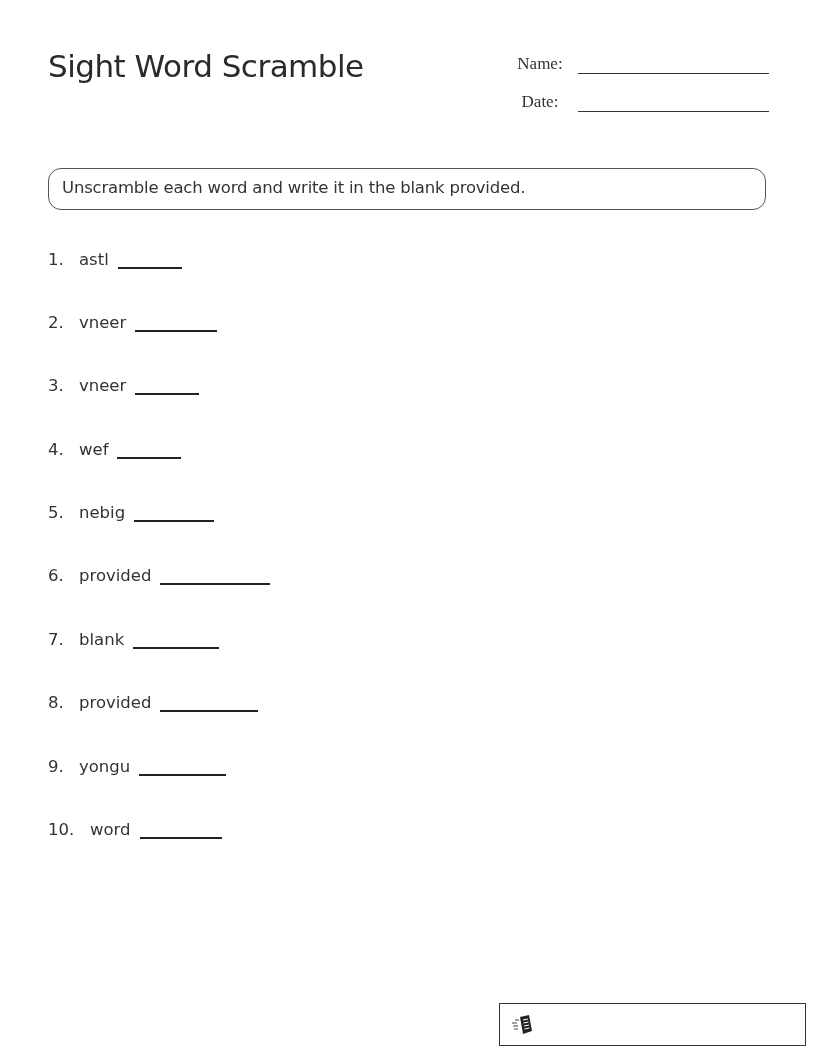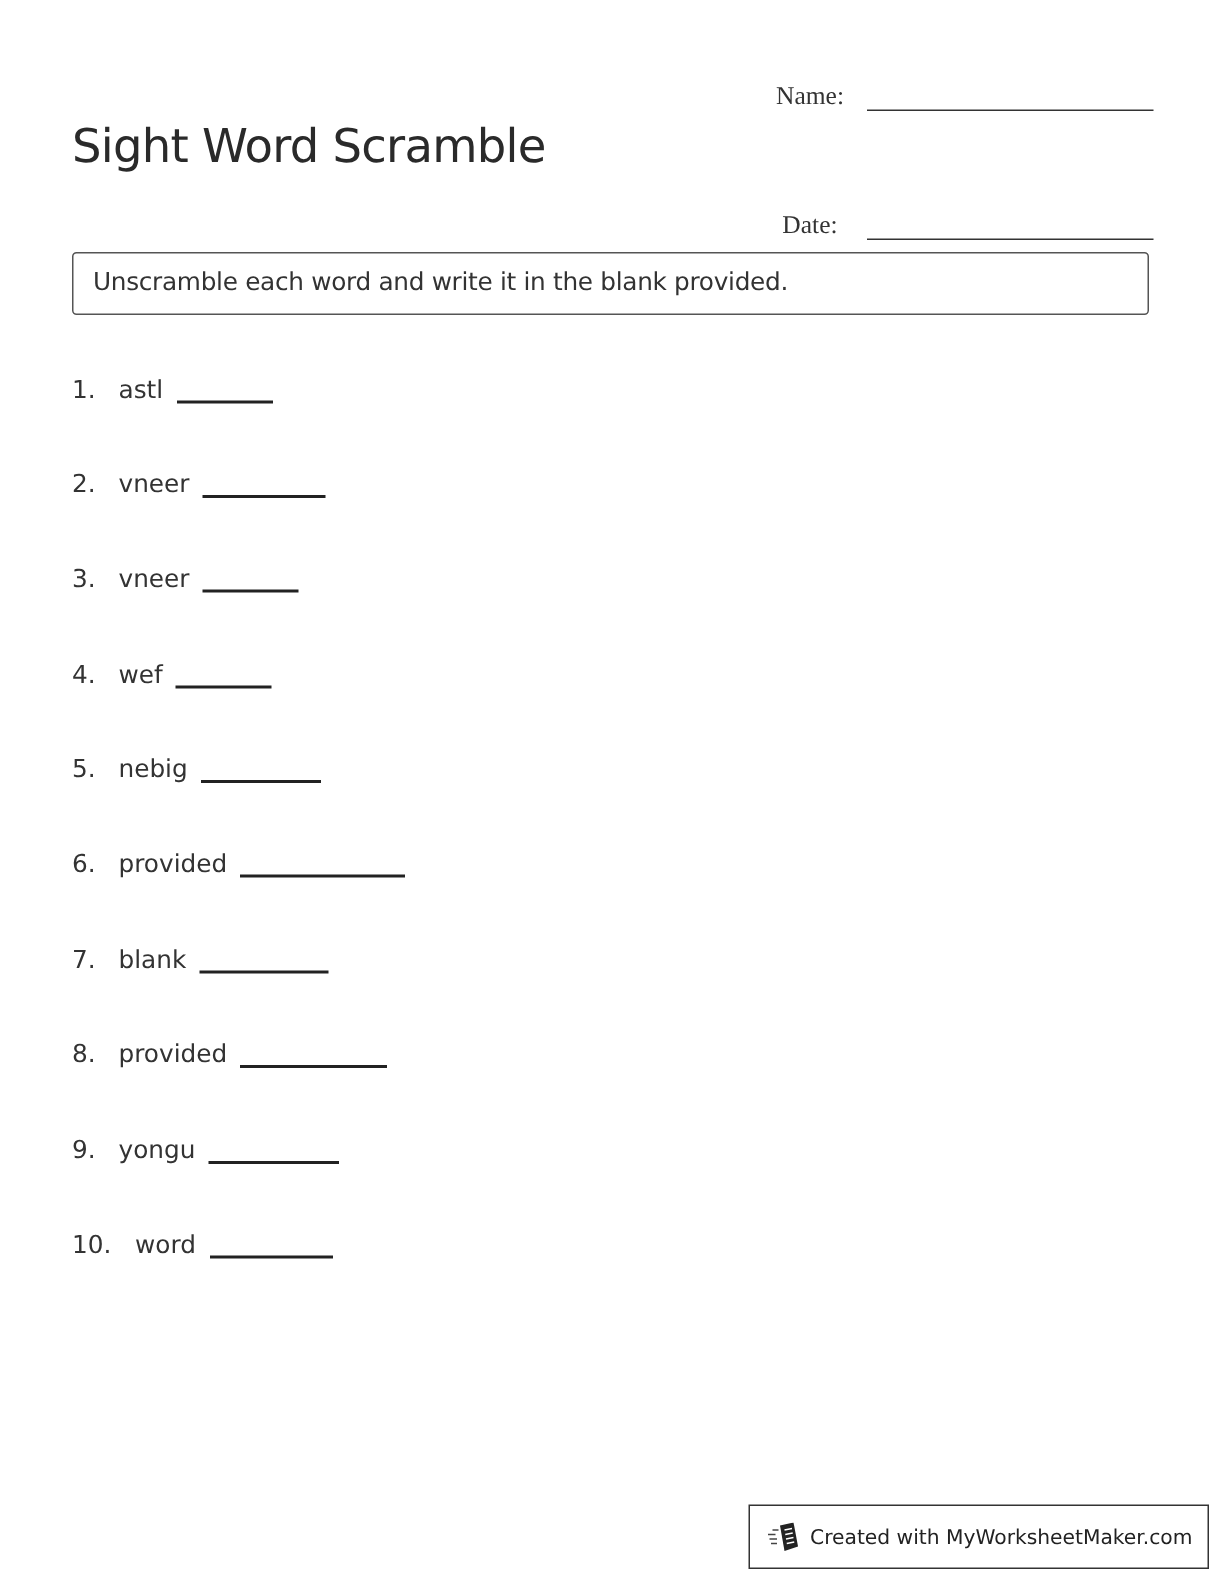--- a/index.html
+++ b/index.html
@@ -1,32 +1,32 @@
 <!DOCTYPE html>
 <html><head>
 <meta charset="utf-8">
 <style>
   html, body { margin: 0; padding: 0; background: #ffffff; }
   body { width: 816px; height: 1056px; position: relative; overflow: hidden; color: #222; }
   .title {
     position: absolute; left: 48px; top: 48px;
     font-family: "DejaVu Sans", sans-serif; font-size: 31px; color: #2a2a2a;
-    letter-spacing: -0.5px; font-weight: normal; margin-top: 32px;
+    letter-spacing: -0.5px; font-weight: normal;
   }
   .field-row { position: absolute; display: flex; align-items: flex-end; }
   .field-label {
     font-family: "Liberation Serif", serif; font-size: 17px; color: #333;
     text-align: center; width: 60px; margin-right: 8px;
   }
   .field-line { width: 191px; border-bottom: 1.5px solid #333; height: 18px; }
   .name-row { left: 510px; top: 54px; }
-  .date-row { left: 510px; top: 92px; margin-top: 48px; }
+  .date-row { left: 510px; top: 92px; }
   .instructions {
     position: absolute; left: 48px; top: 168px; width: 718px; height: 42px;
-    border: 1.3px solid #555; border-radius: 3px; box-sizing: border-box;
+    border: 1.3px solid #555; border-radius: 13px; box-sizing: border-box;
     font-family: "DejaVu Sans", sans-serif; font-size: 16.5px; color: #333;
     padding: 9px 13px; letter-spacing: -0.2px;
   }
   .items { position: absolute; left: 48px; top: 250px; }
   .item {
     position: absolute; left: 0; display: flex; align-items: flex-end;
     font-family: "DejaVu Sans", sans-serif; font-size: 16.5px; color: #333;
     white-space: nowrap;
   }
   .num { display: inline-block; width: 31px; }
@@ -111,14 +111,13 @@
 
 <div class="footer">
   <svg width="22" height="20" viewBox="0 0 22 20">
     <line x1="0" y1="8" x2="5" y2="8" stroke="#444" stroke-width="1"></line>
     <line x1="1" y1="11" x2="6" y2="11" stroke="#444" stroke-width="1"></line>
     <line x1="2" y1="14" x2="6" y2="14" stroke="#444" stroke-width="1"></line>
     <line x1="3" y1="5" x2="7" y2="5" stroke="#444" stroke-width="1"></line>
     <path d="M8 2 L17 0 L20 16 L11 19 Z" fill="#222"></path>
     <path d="M11 5 L16 4 M11.5 8 L16.5 7 M12 11 L17 10 M12.5 14 L17.5 13" stroke="#fff" stroke-width="1"></path>
   </svg>
-  <span>Created with MyWorksheetMaker.com</span>
 </div>
 
 </body></html>

